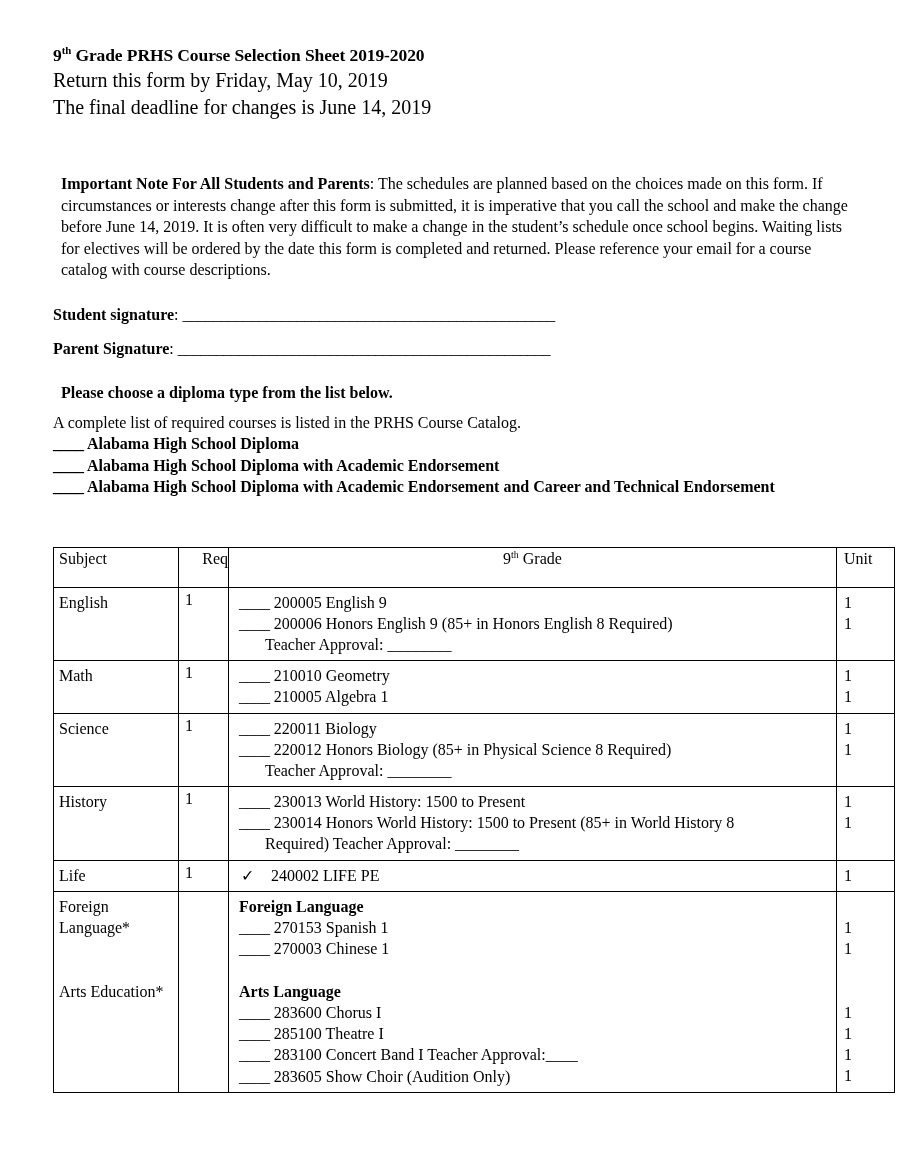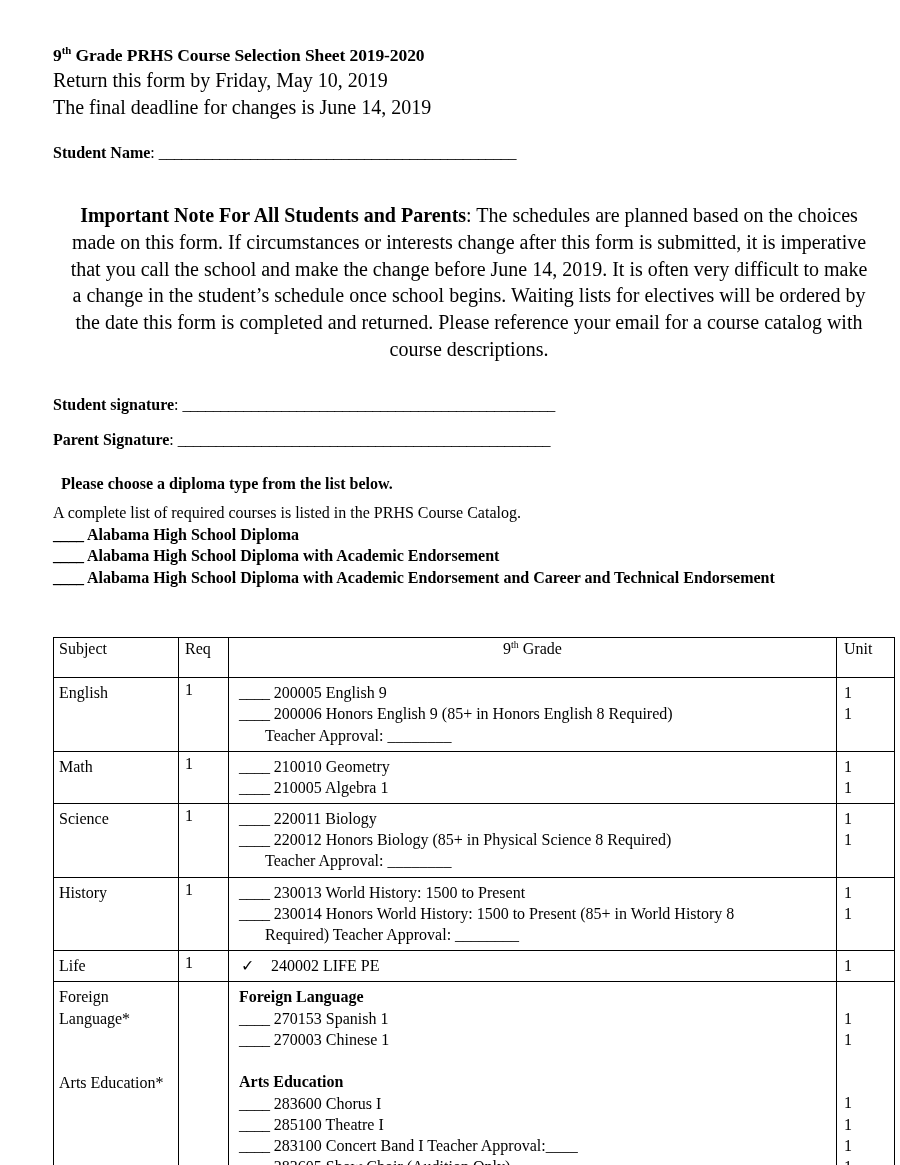--- a/index.html
+++ b/index.html
@@ -53,24 +53,24 @@
     letter-spacing: -0.4px;
     font-weight: normal;
   }
 
   .gap-22 { height: 22px; }
   .gap-16 { height: 16px; }
   .gap-14 { height: 14px; }
 
   
   .note-para {
-    font-size: 20px;
+    font-size: 16px;
     line-height: 1.345;
-    text-align: center;
-    margin: 16px;
+    text-align: left;
+    margin: 8px;
     width: 800px;
   }
   .note-para b { font-weight: bold; }
 
   
   .diploma-head {
     font-size: 16px;
     font-weight: bold;
     line-height: 1.34;
     margin: 8px;
@@ -112,21 +112,21 @@
   .col-req     { width: 50px;  }
   .col-grade   { width: 608px; }
   .col-unit    { width: 58px;  }
 
   thead td {
     font-weight: bold;
     font-size: 17px;
     border-bottom: 1.6px solid #000;
   }
   thead .th-subject { padding: 3px 0 20px 5px; }
-  thead .th-req     { padding: 3px 0 4px 6px; }
+  thead .th-req     { padding: 3px 0 4px 6px; text-align: right; }
   thead .th-grade   { padding: 3px 0 4px 0; text-align: center; }
   thead .th-unit    { padding: 3px 0 4px 7px; }
   thead sup {
     font-size: 0.62em;
     vertical-align: super;
     line-height: 0;
   }
 
   td.c-subject { padding: 4px 0 5px 5px; line-height: 1.33; }
   td.c-req     { padding: 4px 0 5px 6px; }
@@ -154,22 +154,20 @@
 
 <div class="page">
 
   <h1 class="doc-title"><span>9</span><sup>th</sup><span> Grade PRHS Course Selection Sheet 2019-2020</span></h1>
 
   <p class="subline">Return this form by Friday, May 10, 2019</p>
   <p class="subline">The final deadline for changes is June 14, 2019</p>
 
   <div class="gap-22"></div>
 
-  <div class="field-row"><span class="field-label">Student Name</span><span class="field-colon">:</span>
-    <span class="blank">_______________________________________________</span></div>
 
   <div class="gap-22"></div>
 
   <p class="note-para"><b>Important Note For All Students and Parents</b><span>: The schedules are planned based on the choices made on this form. If circumstances or interests change after this form is submitted, it is imperative that you call the school and make the change before June 14, 2019. It is often very difficult to make a change in the student’s schedule once school begins. Waiting lists for electives will be ordered by the date this form is completed and returned. Please reference your email for a course catalog with course descriptions.</span></p>
 
   <div class="gap-16"></div>
 
   <div class="field-row"><span class="field-label">Student signature</span><span class="field-colon">:</span>
     <span class="blank">_________________________________________________</span></div>
 
@@ -284,21 +282,21 @@
           <div class="spacer-line">&nbsp;</div>
           <div class="spacer-line">&nbsp;</div>
           <div>Arts Education*</div>
         </td>
         <td class="c-req"></td>
         <td class="c-grade">
           <div class="group-head">Foreign Language</div>
           <div class="opt-line"><span class="tick">____</span> <span>270153 Spanish 1</span></div>
           <div class="opt-line"><span class="tick">____</span> <span>270003 Chinese 1</span></div>
           <div class="spacer-line">&nbsp;</div>
-          <div class="group-head">Arts Education</div>
+          <div class="group-head">Arts Language</div>
           <div class="opt-line"><span class="tick">____</span> <span>283600 Chorus I</span></div>
           <div class="opt-line"><span class="tick">____</span> <span>285100 Theatre I</span></div>
           <div class="opt-line"><span class="tick">____</span> <span>283100 Concert Band I  Teacher Approval:____</span></div>
           <div class="opt-line"><span class="tick">____</span> <span>283605 Show Choir (Audition Only)</span></div>
         </td>
         <td class="c-unit">
           <div class="unit-line blank-line">&nbsp;</div>
           <div class="unit-line">1</div>
           <div class="unit-line">1</div>
           <div class="unit-line blank-line">&nbsp;</div>

